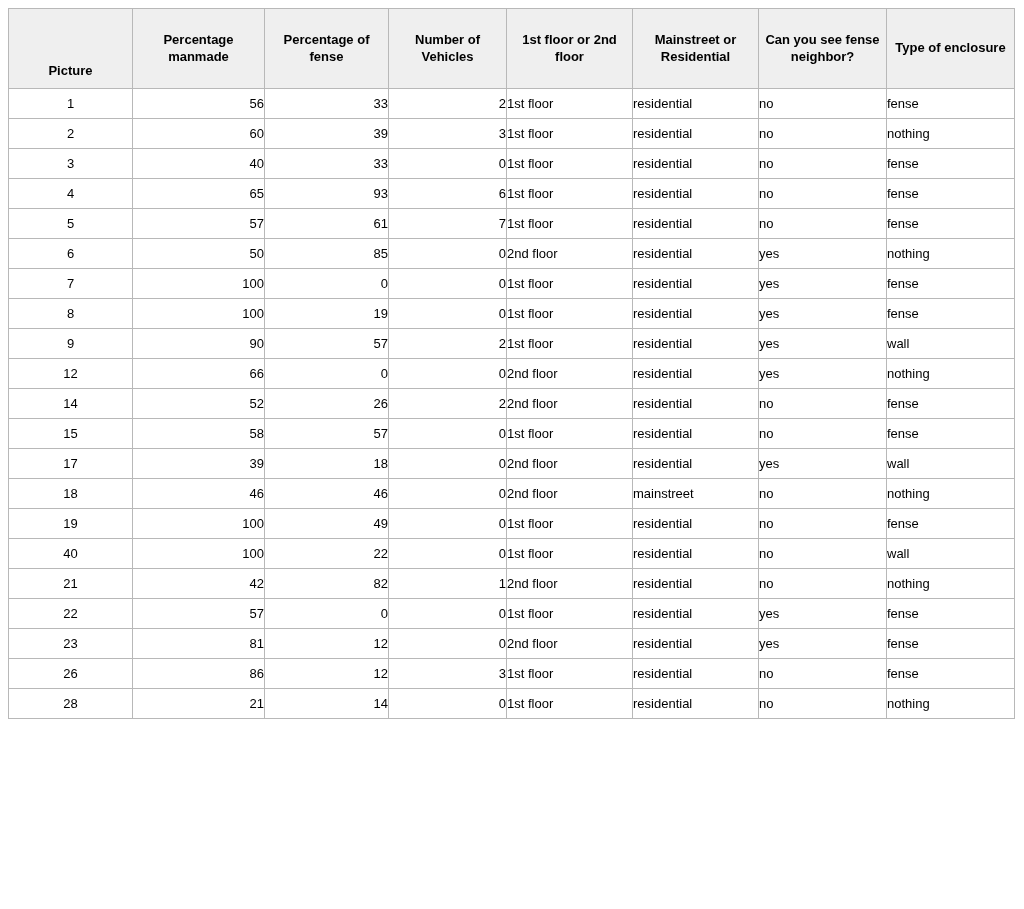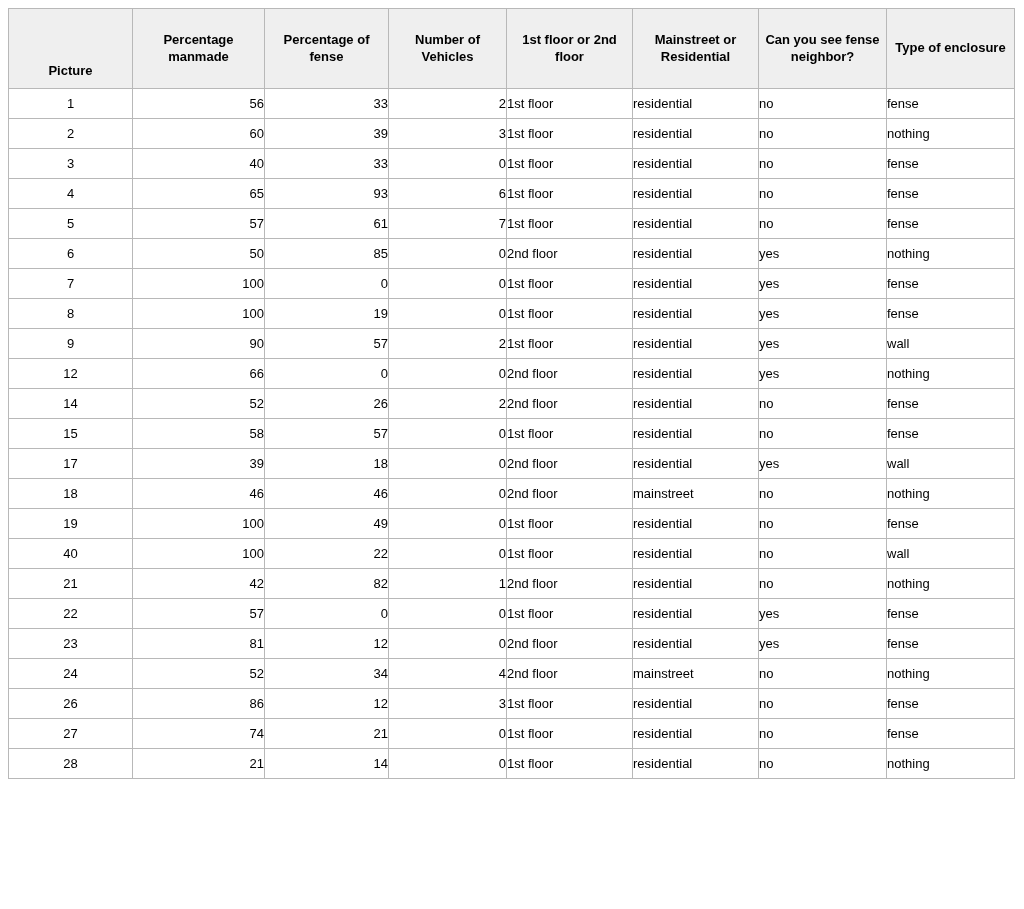--- a/index.html
+++ b/index.html
@@ -272,44 +272,24 @@
           <td class="c-center">23</td>
           <td class="c-right">81</td>
           <td class="c-right">12</td>
           <td class="c-right">0</td>
           <td class="c-left">2nd floor</td>
           <td class="c-left">residential</td>
           <td class="c-left">yes</td>
           <td class="c-left">fense</td>
         </tr>
         <tr>
-          <td class="c-center">24</td>
-          <td class="c-right">52</td>
-          <td class="c-right">34</td>
-          <td class="c-right">4</td>
-          <td class="c-left">2nd floor</td>
-          <td class="c-left">mainstreet</td>
-          <td class="c-left">no</td>
-          <td class="c-left">nothing</td>
-        </tr>
-        <tr>
           <td class="c-center">26</td>
           <td class="c-right">86</td>
           <td class="c-right">12</td>
           <td class="c-right">3</td>
-          <td class="c-left">1st floor</td>
-          <td class="c-left">residential</td>
-          <td class="c-left">no</td>
-          <td class="c-left">fense</td>
-        </tr>
-        <tr>
-          <td class="c-center">27</td>
-          <td class="c-right">74</td>
-          <td class="c-right">21</td>
-          <td class="c-right">0</td>
           <td class="c-left">1st floor</td>
           <td class="c-left">residential</td>
           <td class="c-left">no</td>
           <td class="c-left">fense</td>
         </tr>
         <tr>
           <td class="c-center">28</td>
           <td class="c-right">21</td>
           <td class="c-right">14</td>
           <td class="c-right">0</td>

